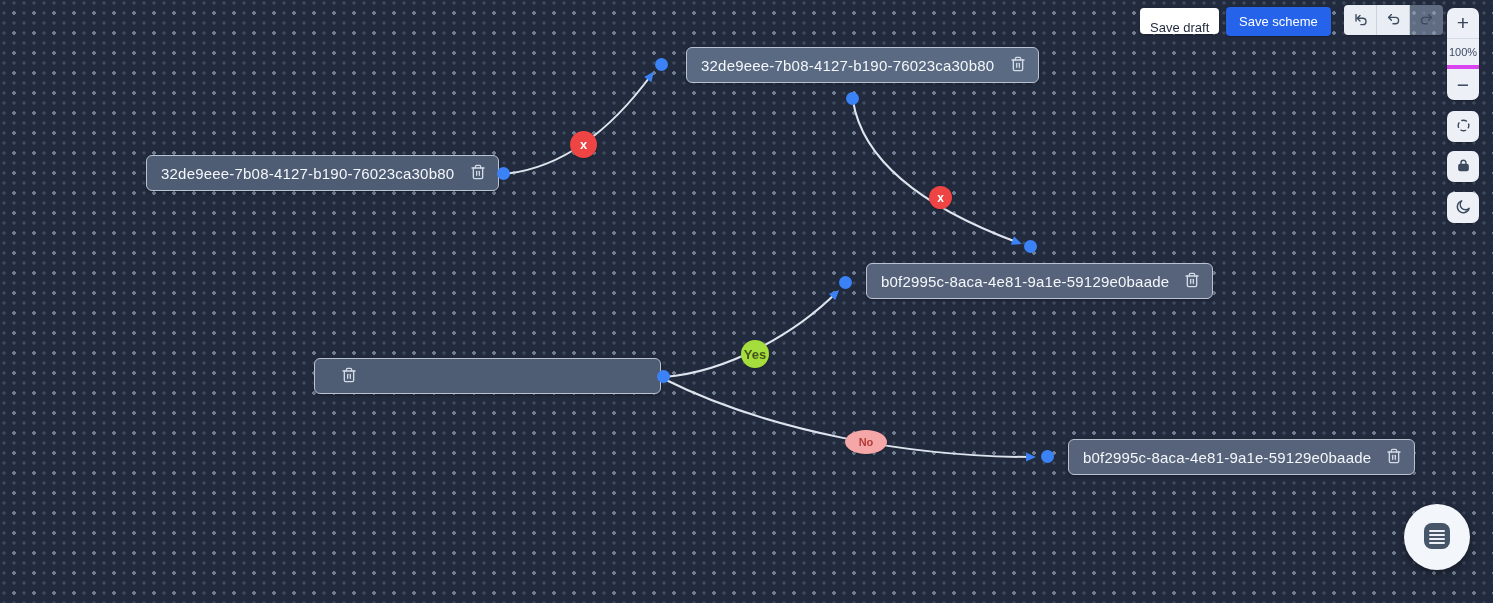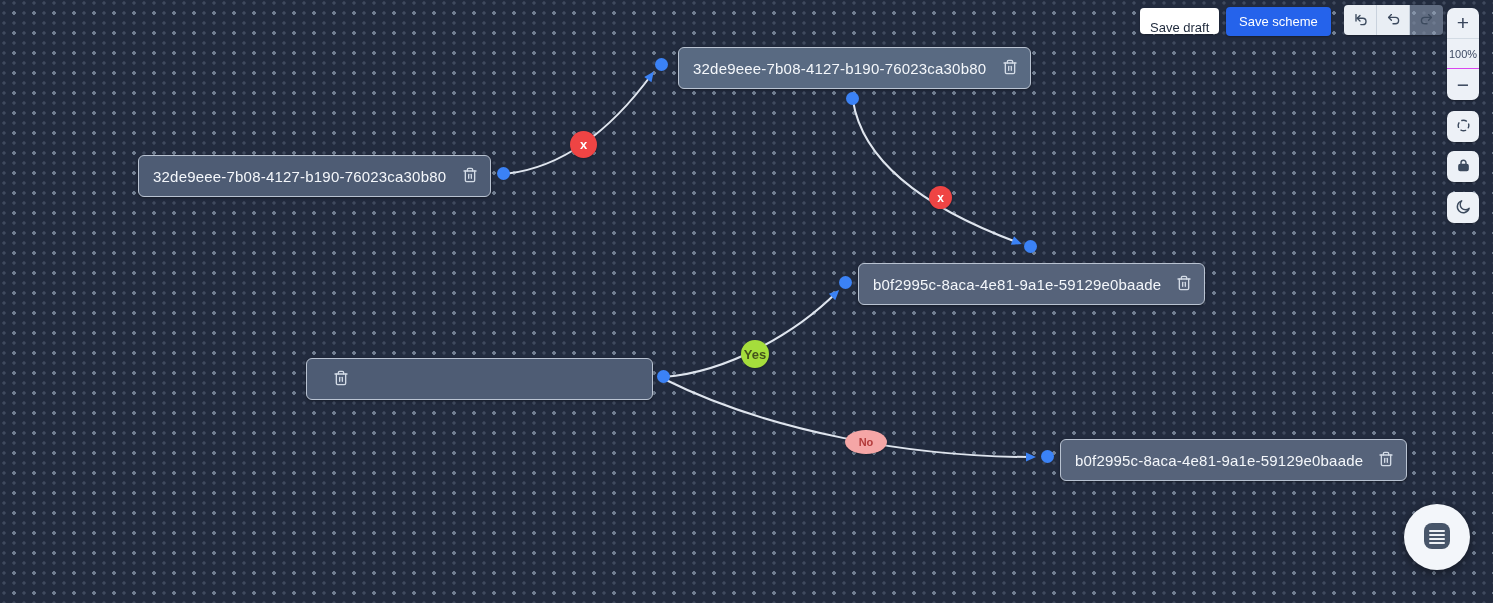--- a/index.html
+++ b/index.html
@@ -9,24 +9,25 @@
     background-color:#222b3e;
     background-image:
       radial-gradient(circle,rgba(160,174,192,.55) 1.7px,transparent 1.9px),
       radial-gradient(circle,rgba(148,163,184,.26) 1.5px,transparent 1.7px);
     background-size:20px 20px,10px 10px;
     background-position:4px 3px,9px 8px;
   }
   svg.edge-layer{position:absolute;left:0;top:0;pointer-events:none;}
   svg.edge-layer path.edge{stroke:#dfe5ee;stroke-width:2;fill:none;pointer-events:stroke;}
   .node{
-    position:absolute;height:42px;display:flex;align-items:center;justify-content:space-between;
+    position:absolute;height:36px;display:flex;align-items:center;justify-content:space-between;
     background:#4e5c74;border:1px solid #b9c3d2;border-radius:6px;
     padding:0 10px 0 14px;color:#f4f7fb;font-size:15px;letter-spacing:.2px;
     box-shadow:0 1px 3px rgba(0,0,0,.35);
+    margin-left:8px;
   }
   .node .trash-btn{
     background:none;border:none;padding:2px;margin-left:10px;cursor:pointer;
     color:#d3dbe6;display:flex;align-items:center;
   }
   .handle{position:absolute;width:13px;height:13px;border-radius:50%;background:#3b82f6;}
   .badge{
     position:absolute;border-radius:50%;display:flex;align-items:center;justify-content:center;
     font-weight:bold;box-shadow:0 1px 2px rgba(0,0,0,.25);
   }
@@ -59,21 +60,21 @@
     position:absolute;left:1447px;top:8px;width:32px;border-radius:7px;overflow:hidden;
     background:#edf1f7;box-shadow:0 1px 2px rgba(0,0,0,.3);display:flex;flex-direction:column;
   }
   .zoom-panel .zbtn{
     border:none;background:transparent;color:#39465c;cursor:pointer;
     height:31px;display:flex;align-items:center;justify-content:center;
     font-size:21px;font-weight:300;border-bottom:1px solid #d3dbe4;
   }
   .zoom-panel .zlevel{
     height:30px;display:flex;align-items:center;justify-content:center;
-    font-size:11px;color:#3d4a63;border-bottom:1px solid #d946ef;
+    font-size:11px;color:#3d4a63;border-bottom:4px solid #d946ef;
   }
   .zoom-panel .zbtn:last-child{border-bottom:none;}
   .sq-btn{
     position:absolute;left:1447px;width:32px;height:31px;border-radius:7px;border:none;
     background:#edf1f7;color:#3c4a5e;cursor:pointer;display:flex;align-items:center;justify-content:center;
     box-shadow:0 1px 2px rgba(0,0,0,.3);
   }
   .menu-fab{
     position:absolute;left:1404px;top:504px;width:66px;height:66px;border-radius:50%;border:none;
     background:#f3f6fa;cursor:pointer;display:flex;align-items:center;justify-content:center;

